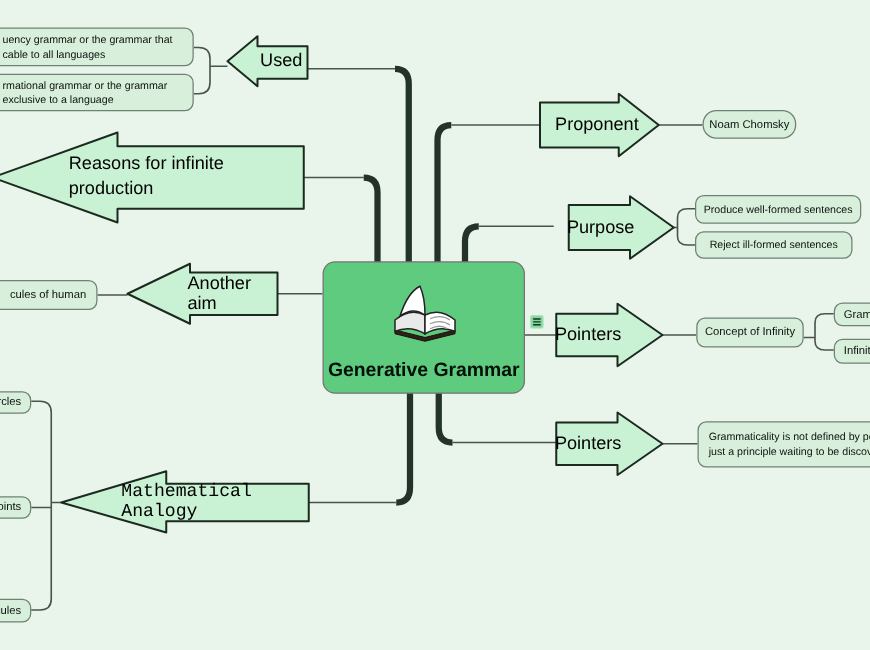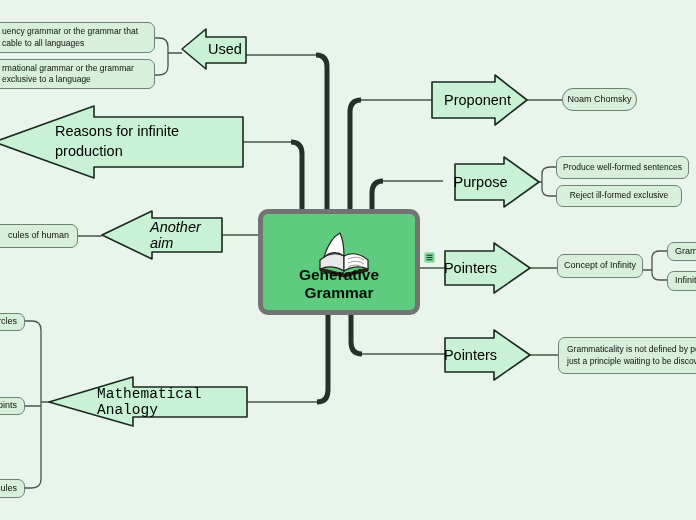--- a/index.html
+++ b/index.html
@@ -25,21 +25,21 @@
   .arrow{position:absolute;}
   .arrow svg{position:absolute;left:0;top:0;overflow:visible;}
   .arrow polygon{fill:#c9f1d3;stroke:#1b291f;stroke-width:1.6;stroke-linejoin:round;}
   .alabel{
     position:absolute;inset:0;display:flex;align-items:center;justify-content:center;
     font-size:14.5px;color:#000;pointer-events:none;
   }
 
   #center-node{
     position:absolute;left:258px;top:209px;width:162px;height:106px;
-    background:#5ecb7e;border:5px solid #737373;border-radius:10px;box-sizing:border-box;
+    background:#5ecb7e;border:1px solid #737373;border-radius:10px;box-sizing:border-box;
   }
   #center-node .book{position:absolute;left:47px;top:12px;}
   #center-node .title{
     position:absolute;left:0;right:0;bottom:8px;text-align:center;
     font-size:15.5px;font-weight:600;color:#041007;
   }
   #notes-icon{position:absolute;left:424px;top:252px;width:11px;height:11px;}
 </style>
 </head>
 <body>
@@ -106,21 +106,21 @@
       <polygon points="249,11 100,11 100,0 0,36 100,72 100,61 249,61"></polygon>
     </svg>
   <div class="alabel pre" style="justify-content:flex-start;padding-left:61px;line-height:1.35;">Reasons for infinite
 production</div>
 </div>
 
 <div class="arrow" style="left:102px;top:211px;width:120px;height:48px;">
   <svg width="120" height="48">
       <polygon points="120,7 50,7 50,0 0,24 50,48 50,41 120,41"></polygon>
     </svg>
-  <div class="alabel" style="padding-left:48px;font-style:italic;">Another aim</div>
+  <div class="alabel" style="padding-left:48px;">Another aim</div>
 </div>
 <div class="box r" style="left:-50px;top:224px;width:128px;height:24px;padding-right:8px;">
   <span>cules of human</span>
 </div>
 
 <div class="arrow" style="left:49px;top:377px;width:198px;height:49px;">
   <svg width="198" height="49">
       <polygon points="198,10 84,10 84,0 0,25 84,49 84,40 198,40"></polygon>
     </svg>
   <div class="alabel" style="padding-left:48px;font-family:Liberation Mono, monospace;">Mathematical Analogy</div>
@@ -148,21 +148,21 @@
 <div class="arrow" style="left:455px;top:157px;width:84px;height:50px;">
   <svg width="84" height="50">
       <polygon points="0,7 49,7 49,0 84,25 49,50 49,43 0,43"></polygon>
     </svg>
   <div class="alabel" style="padding-right:33px;">Purpose</div>
 </div>
 <div class="box c f85" style="left:556px;top:156px;width:133px;height:23px;align-items:center;">
   <span>Produce well-formed sentences</span>
 </div>
 <div class="box c f85" style="left:556px;top:185px;width:126px;height:22px;">
-  <span>Reject ill-formed exclusive</span>
+  <span>Reject ill-formed sentences</span>
 </div>
 
 <div class="arrow" style="left:445px;top:243px;width:85px;height:50px;">
   <svg width="85" height="50">
       <polygon points="0,8 49,8 49,0 85,25 49,50 49,42 0,42"></polygon>
     </svg>
   <div class="alabel" style="padding-right:34px;">Pointers</div>
 </div>
 <div class="box c" style="left:557px;top:254px;width:86px;height:24px;">
   <span>Concept of Infinity</span>

